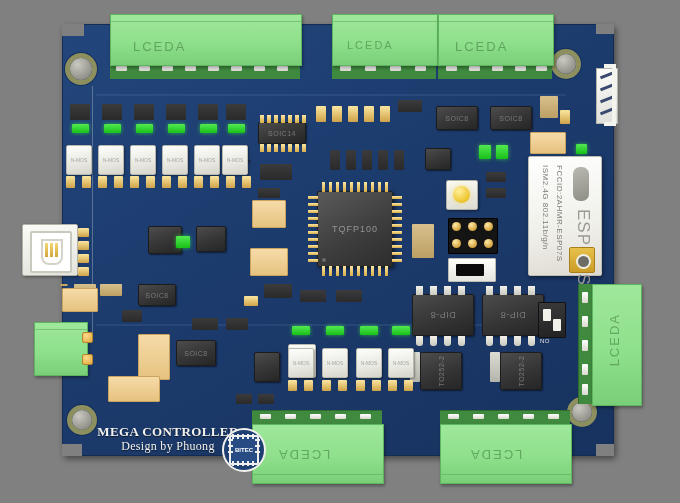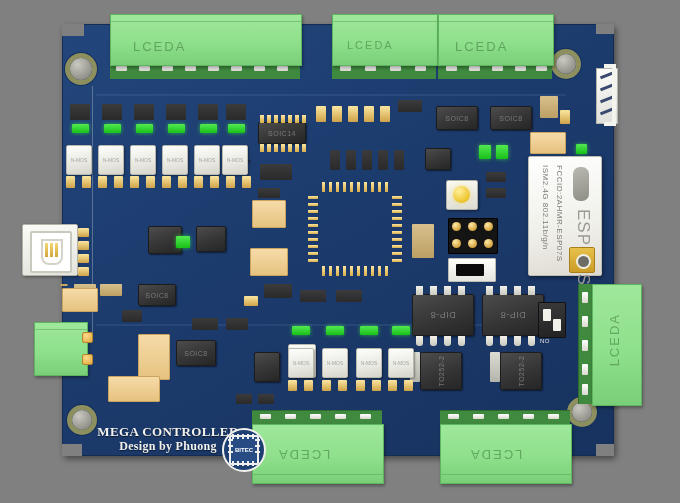--- a/index.html
+++ b/index.html
@@ -104,21 +104,21 @@
   #tactsw{position:absolute;background:linear-gradient(170deg,#fbfbf6,#dcdcd4);
        border:1px solid #b0b0a7;border-radius:2px;box-shadow:1px 1px 3px rgba(0,0,0,.4);}
   #tactsw .dome{position:absolute;left:50%;top:50%;width:17px;height:17px;margin:-9px 0 0 -9px;
        border-radius:50%;background:radial-gradient(circle at 35% 30%,#ffef9a,#ecc42c 70%,#c79d14);
        box-shadow:0 0 6px rgba(245,210,60,.55);}
 
   
   #silk{position:absolute;left:78px;top:424px;width:180px;text-align:center;
         color:#f2f2ee;font-family:"Liberation Serif", serif;text-shadow:0 1px 1px rgba(0,0,0,.6);}
   #silk-title{font-size:13px;font-weight:bold;letter-spacing:.4px;line-height:15px;}
-  #silk-sub{font-size:12px;letter-spacing:.3px;line-height:14px;font-weight:bold;}
+  #silk-sub{font-size:12px;letter-spacing:.3px;line-height:14px;}
 
   #logo{position:absolute;left:222px;top:428px;width:40px;height:40px;border-radius:50%;
         border:2px solid #f0f0ec;background:#1d3f72;
         display:flex;align-items:center;justify-content:center;}
   #logo .chipmark{width:26px;height:26px;border:2px solid #eee;border-radius:2px;
         display:flex;align-items:center;justify-content:center;background:#274c83;}
   #logo-text{font-size:6px;color:#fff;font-family:"Liberation Sans",sans-serif;font-weight:bold;}
   .logoleg{position:absolute;background:#eee;}
 
   
@@ -273,20 +273,24 @@
   </div>
   <div class="cmp ic" style="left:490px;top:106px;width:42px;height:24px;">
     <span class="mk">SOIC8</span>
   </div>
   <div class="cmp ic" style="left:425px;top:148px;width:26px;height:22px;"></div>
 
   <div class="cmp led" style="left:479px;top:145px;width:12px;height:14px;"></div>
   <div class="cmp led" style="left:496px;top:145px;width:12px;height:14px;"></div>
 
   <div id="mcu" style="position:absolute;left:308px;top:182px;width:94px;height:94px;">
+    <div id="mcu-body" style="position:absolute;left:9px;top:9px;right:9px;bottom:9px;">
+      <div id="mcu-label">TQFP100</div>
+      <div class="mcu-dot" style="left:4px;bottom:4px;"></div>
+    </div>
 
     <div class="cmp pin" style="left:14px;top:0;width:3px;height:10px;"></div>
     <div class="cmp pin" style="left:21px;top:0;width:3px;height:10px;"></div>
     <div class="cmp pin" style="left:28px;top:0;width:3px;height:10px;"></div>
     <div class="cmp pin" style="left:35px;top:0;width:3px;height:10px;"></div>
     <div class="cmp pin" style="left:42px;top:0;width:3px;height:10px;"></div>
     <div class="cmp pin" style="left:49px;top:0;width:3px;height:10px;"></div>
     <div class="cmp pin" style="left:56px;top:0;width:3px;height:10px;"></div>
     <div class="cmp pin" style="left:63px;top:0;width:3px;height:10px;"></div>
     <div class="cmp pin" style="left:70px;top:0;width:3px;height:10px;"></div>

